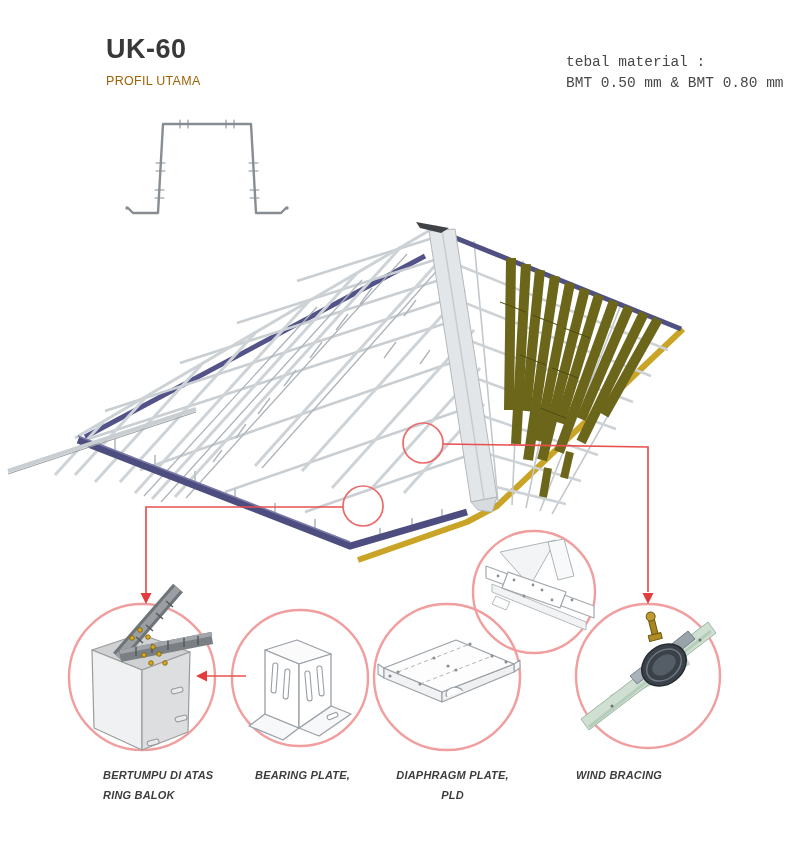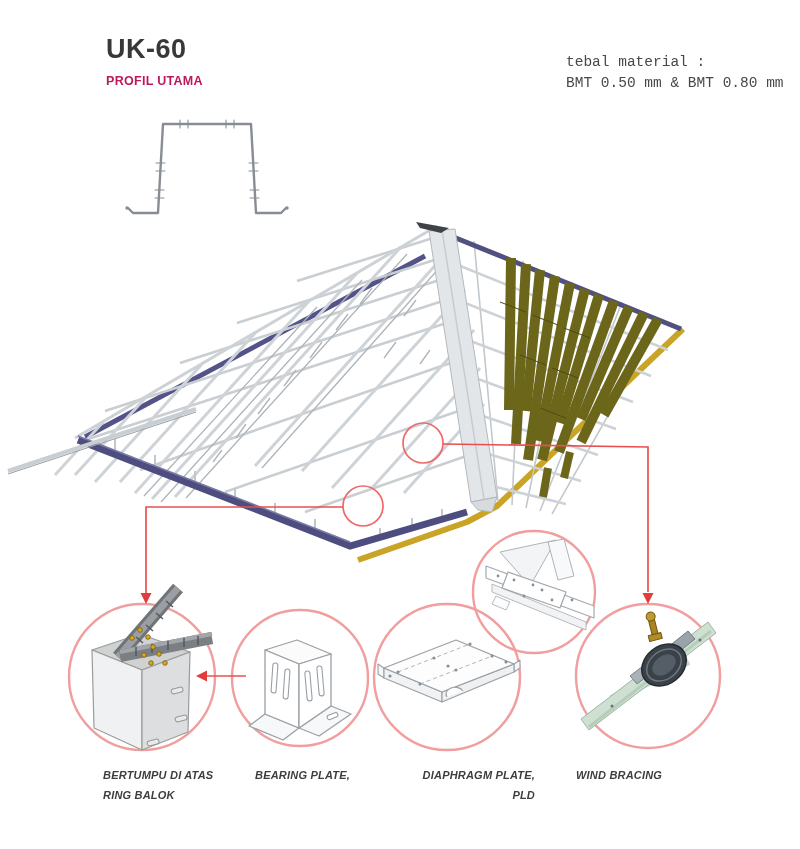--- a/index.html
+++ b/index.html
@@ -1,26 +1,26 @@
 <!DOCTYPE html>
 <html><head>
 <meta charset="utf-8">
 <style>
   html,body{margin:0;padding:0;background:#fff;}
   .page{position:relative;width:800px;height:849px;background:#ffffff;overflow:hidden;
         font-family:"Liberation Sans",sans-serif;}
   svg{position:absolute;left:0;top:0;}
   .label{position:absolute;color:#3d3d3d;}
   .title{left:106px;top:34px;font-size:27px;font-weight:800;color:#383838;letter-spacing:.5px;}
-  .subtitle{left:106px;top:74px;font-size:12.5px;font-weight:700;color:#be185d;letter-spacing:.3px;}
+  .subtitle{left:106px;top:74px;font-size:12.5px;font-weight:400;color:#a16207;letter-spacing:.3px;}
   .material{left:566px;top:52px;font-size:14.5px;color:#484848;line-height:21px;font-family:Liberation Mono, monospace;}
   .callout-label{font-size:11px;font-weight:700;line-height:20px;color:#3d3d3d;letter-spacing:.2px;font-style:italic;}
   .cl1{left:103px;top:765px;width:150px;text-align:left;}
   .cl2{left:230px;top:765px;width:145px;text-align:center;}
-  .cl3{left:370px;top:765px;width:165px;text-align:right;}
+  .cl3{left:370px;top:765px;width:165px;text-align:center;}
   .cl4{left:576px;top:765px;width:145px;text-align:left;}
 </style>
 </head>
 <body>
 
 <div class="page">
 
   <svg width="800" height="849" viewBox="0 0 800 849">
 
     <g fill="none" stroke="#878d92" stroke-width="2.4" stroke-linejoin="round" stroke-linecap="round">

